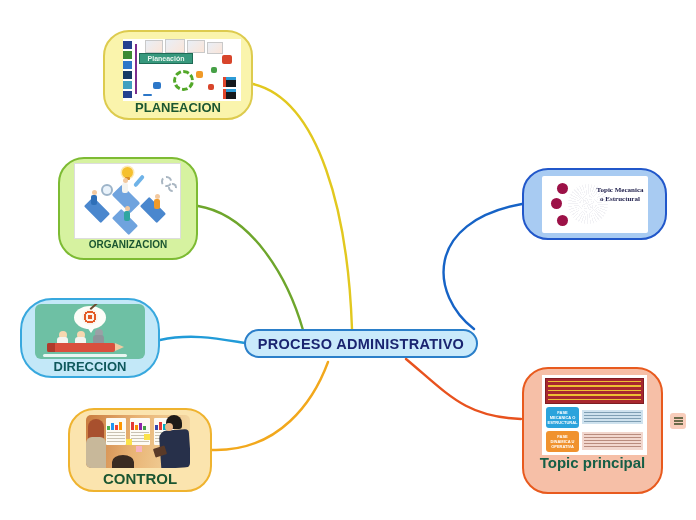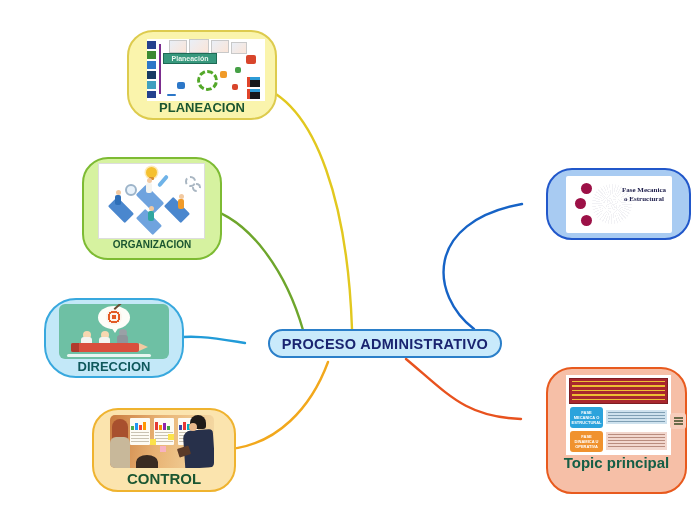--- a/index.html
+++ b/index.html
@@ -1,20 +1,20 @@
 <!DOCTYPE html>
 <html><head>
 <meta charset="utf-8">
 <style>
   html,body{margin:0;padding:0;}
   body{font-family:"Liberation Sans",sans-serif;}
   #canvas{position:relative;width:696px;height:520px;background:#ffffff;overflow:hidden;}
   #edges{position:absolute;left:0;top:0;width:696px;height:520px;}
 
-  .node{position:absolute;box-sizing:border-box;margin-left:24px;}
+  .node{position:absolute;box-sizing:border-box;}
   .node .label{position:absolute;left:0;right:0;text-align:center;font-weight:bold;}
 
   
   .planeacion{left:103px;top:30px;width:150px;height:90px;background:#FAF4AC;border:2.5px solid #DDCB4E;border-radius:26px;}
   .planeacion .label{top:68px;font-size:13px;color:#1B5631;}
   .organizacion{left:58px;top:157px;width:140px;height:103px;background:#D6F2A0;border:2.5px solid #7DBB33;border-radius:26px;}
   .organizacion .label{top:80px;font-size:10px;color:#1B5631;}
   .direccion{left:20px;top:298px;width:140px;height:80px;background:#C3E8F8;border:2.5px solid #38A8DE;border-radius:32px;}
   .direccion .label{top:59px;font-size:13px;color:#0F585C;}
   .control{left:68px;top:408px;width:144px;height:84px;background:#FBE4AE;border:2.5px solid #EFB32F;border-radius:26px;}
@@ -239,21 +239,21 @@
     <span>PROCESO ADMINISTRATIVO</span>
   </div>
 
   <div class="node fase">
     <div class="img-fase">
       <div class="scrib"></div>
       <div class="ball" style="left:15px;top:7px"></div>
       <div class="ball" style="left:9px;top:22px"></div>
       <div class="ball" style="left:15px;top:39px"></div>
       <div class="ftxt">
-        <span>Fase Mecanica</span><br>
+        <span>Topic Mecanica</span><br>
         <span>o Estructural</span>
       </div>
     </div>
   </div>
 
   <div class="node topicp">
     <div class="img-top">
       <div class="redbox">
           <div class="yl"></div>
         </div>

